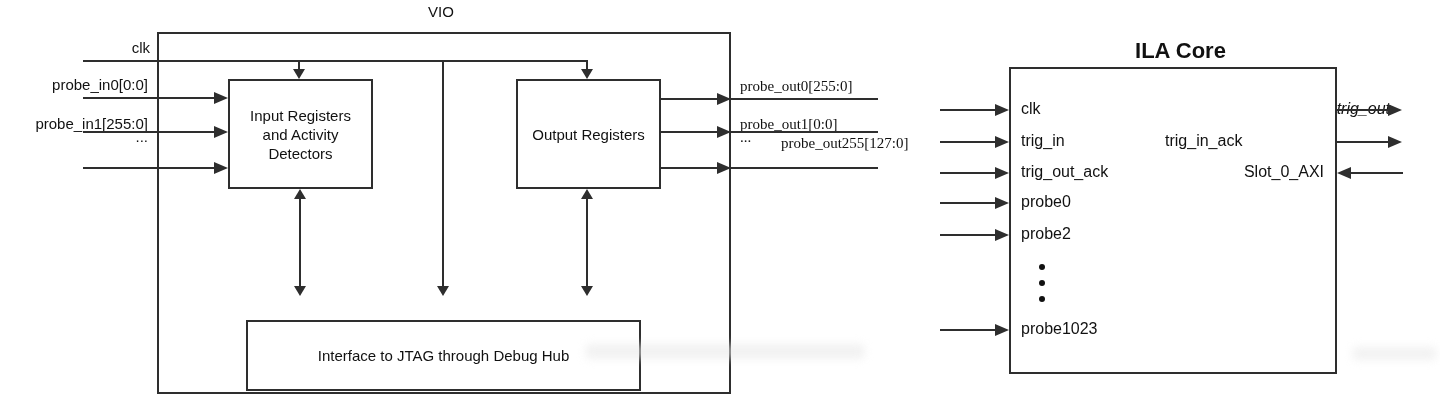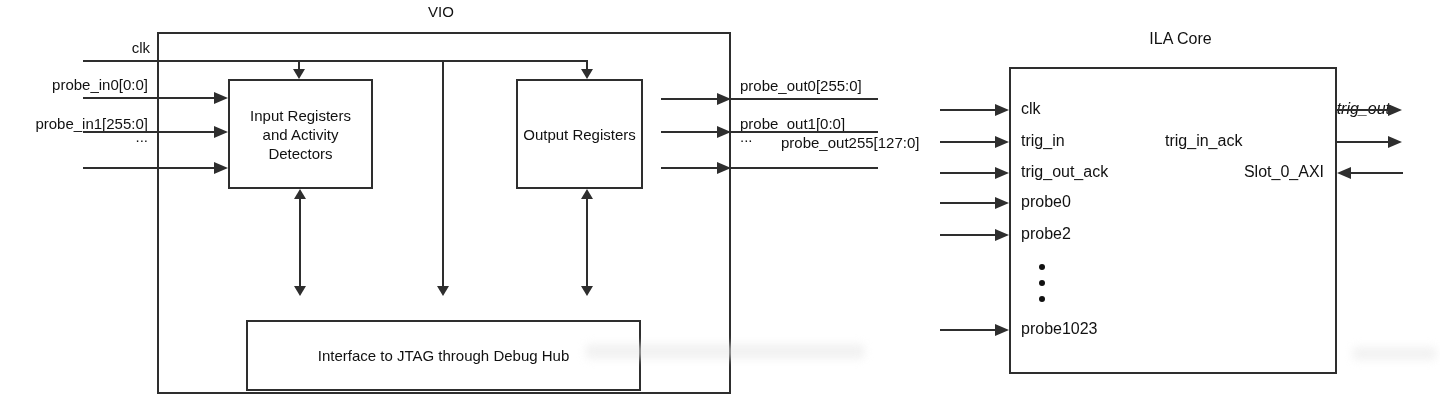--- a/index.html
+++ b/index.html
@@ -15,21 +15,21 @@
   }
   .box{
     position:absolute;border:2px solid var(--line);background:var(--bg);
     box-sizing:border-box;display:flex;align-items:center;justify-content:center;
     text-align:center;
   }
   .hline{position:absolute;height:2px;background:var(--line);}
   .vline{position:absolute;width:2px;background:var(--line);}
   .lbl{position:absolute;font-size:15px;line-height:18px;white-space:nowrap;}
   .lbl-r{text-align:right;}
-  .lbl-l{text-align:left;}
+  .lbl-l{text-align:left;font-family:Liberation Serif, serif;}
   .ila-port{position:absolute;font-size:16px;line-height:20px;white-space:nowrap;}
   .ah{position:absolute;width:0;height:0;}
   .ah-r{border-top:6px solid transparent;border-bottom:6px solid transparent;border-left:14px solid var(--line);}
   .ah-l{border-top:6px solid transparent;border-bottom:6px solid transparent;border-right:14px solid var(--line);}
   .ah-d{border-left:6px solid transparent;border-right:6px solid transparent;border-top:10px solid var(--line);}
   .ah-u{border-left:6px solid transparent;border-right:6px solid transparent;border-bottom:10px solid var(--line);}
   .dot{position:absolute;width:6px;height:6px;border-radius:50%;background:var(--text);}
   .block-text{font-size:15px;line-height:19px;}
   .title{position:absolute;text-align:center;}
   .smudge{position:absolute;background:#e7e7e7;filter:blur(4px);opacity:.55;border-radius:6px;}
@@ -70,21 +70,21 @@
   <div class="ah ah-r" style="left:214px;top:162px;"></div>
 
   <div class="box" style="left:228px;top:79px;width:145px;height:110px;">
     <div class="block-text">
       <div>Input Registers</div>
       <div>and Activity</div>
       <div>Detectors</div>
     </div>
   </div>
 
-  <div class="box" style="left:516px;top:79px;width:127px;height:110px;">
+  <div class="box" style="left:516px;top:79px;width:145px;height:110px;">
     <div class="block-text">Output Registers</div>
   </div>
 
   <div class="lbl lbl-l" style="left:740px;top:77px;width:150px;">probe_out0[255:0]</div>
   <div class="hline" style="left:661px;top:98px;width:217px;"></div>
   <div class="ah ah-r" style="left:717px;top:93px;"></div>
 
   <div class="lbl lbl-l" style="left:740px;top:115px;width:150px;">probe_out1[0:0]</div>
   <div class="hline" style="left:661px;top:131px;width:217px;"></div>
   <div class="ah ah-r" style="left:717px;top:126px;"></div>
@@ -104,21 +104,21 @@
   <div class="ah ah-d" style="left:294px;top:286px;"></div>
 
   <div class="ah ah-u" style="left:581px;top:189px;"></div>
   <div class="vline" style="left:586px;top:197px;height:91px;"></div>
   <div class="ah ah-d" style="left:581px;top:286px;"></div>
 
   <div class="smudge" style="left:585px;top:344px;width:280px;height:15px;"></div>
   <div class="smudge" style="left:1352px;top:347px;width:85px;height:13px;"></div>
   <div class="xmark" style="left:1327px;top:349px;">✕</div>
 
-  <div class="title" style="left:1093px;top:30px;width:175px;font-size:16px;">ILA Core</div>
+  <div class="title" style="left:1093px;top:38px;width:175px;font-size:22px;font-weight:bold;">ILA Core</div>
 
   <div class="box" style="left:1009px;top:67px;width:328px;height:307px;"></div>
 
   <div class="hline" style="left:940px;top:109px;width:56px;"></div>
   <div class="ah ah-r" style="left:995px;top:104px;"></div>
   <div class="ila-port" style="left:1021px;top:99px;">clk</div>
 
   <div class="hline" style="left:940px;top:141px;width:56px;"></div>
   <div class="ah ah-r" style="left:995px;top:136px;"></div>
   <div class="ila-port" style="left:1021px;top:131px;">trig_in</div>

